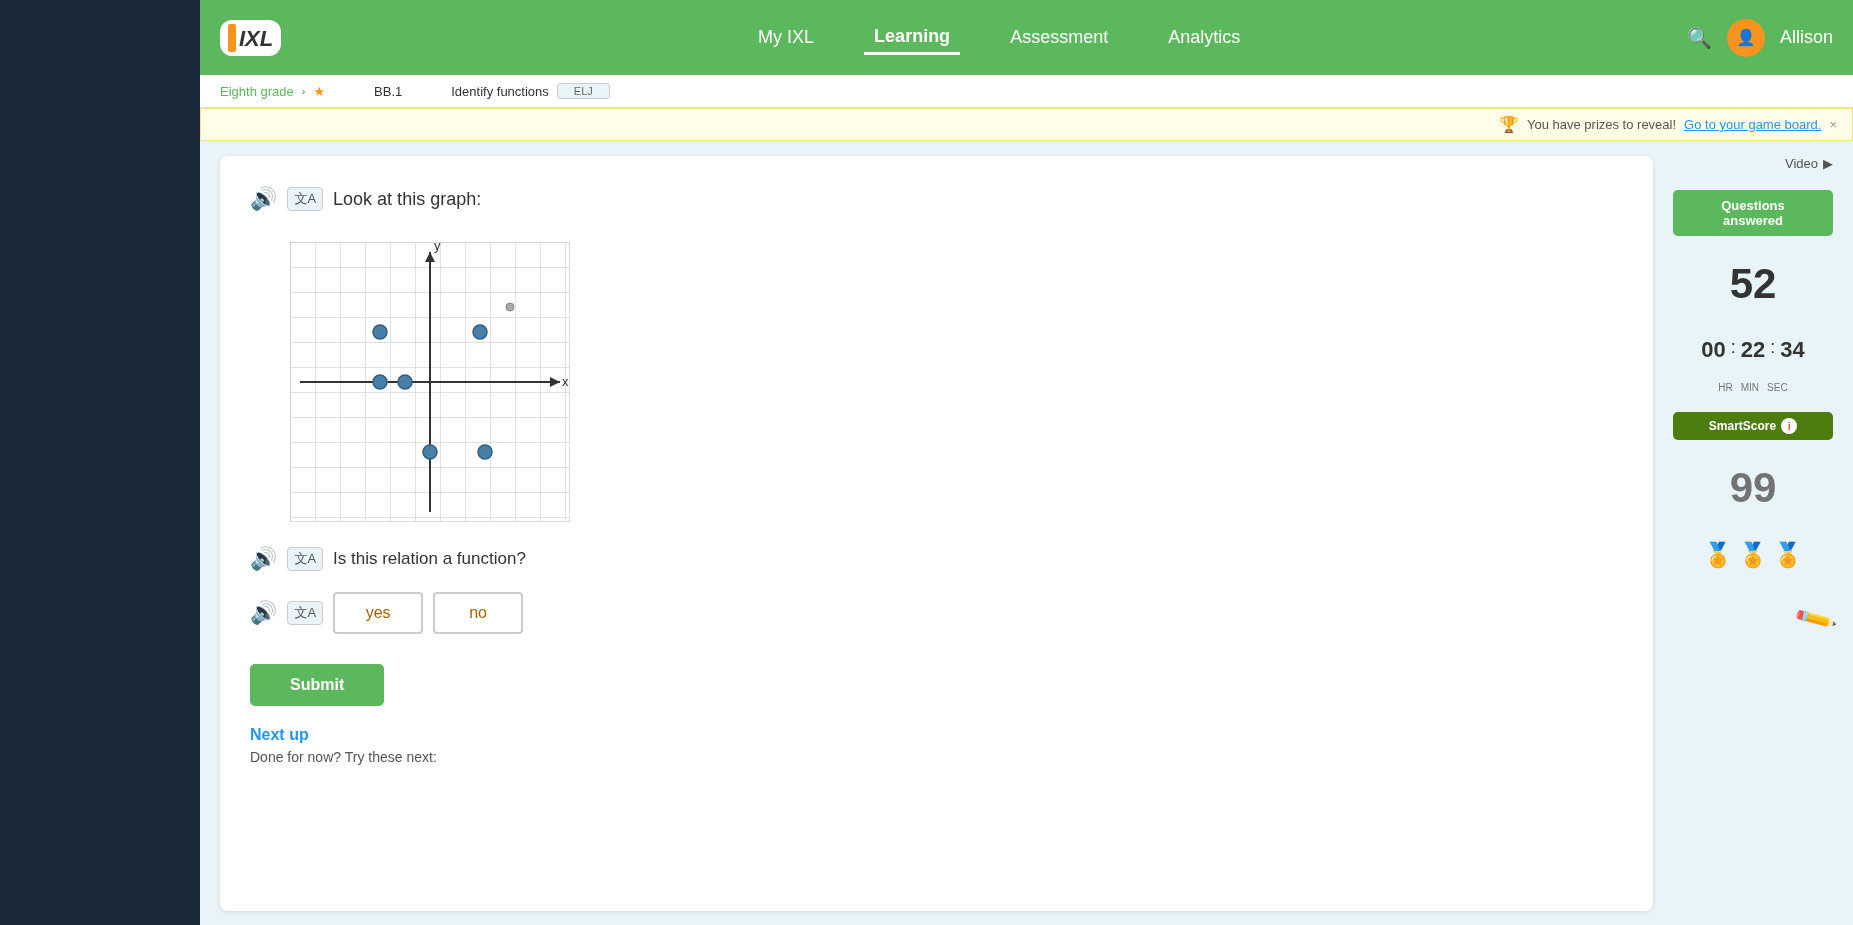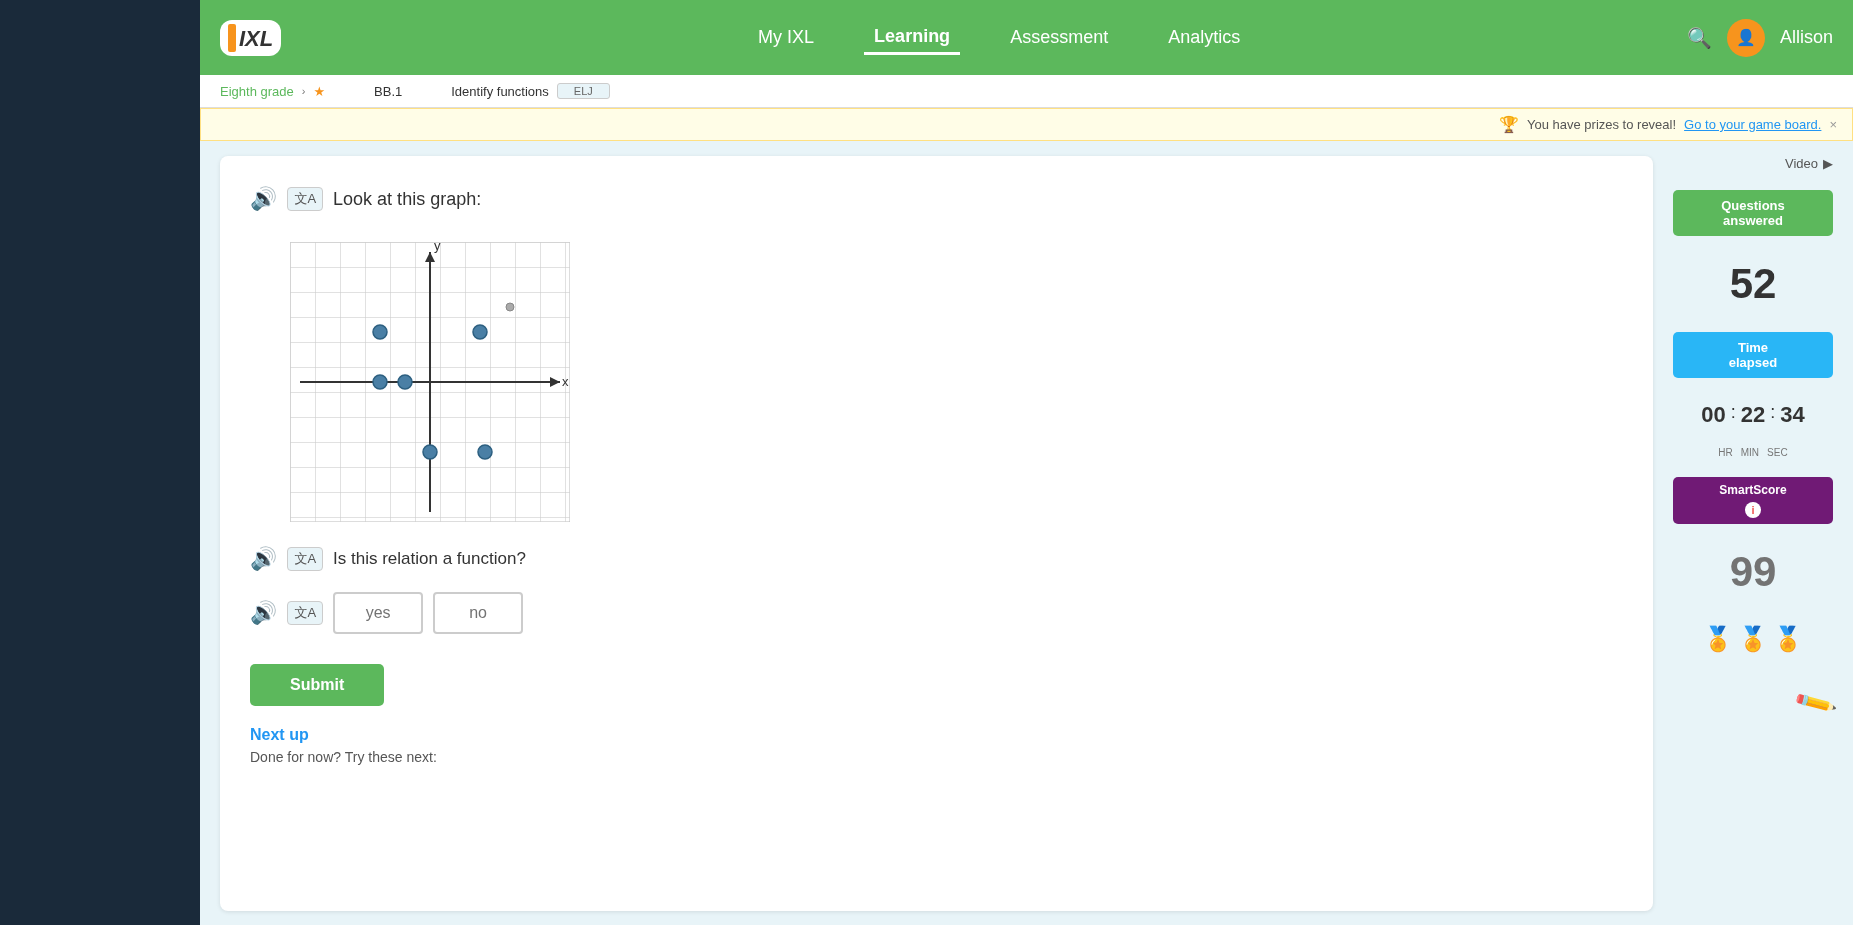--- a/index.html
+++ b/index.html
@@ -238,21 +238,21 @@
       gap: 10px;
       margin-bottom: 30px;
     }
 
     .answer-btn {
       border: 2px solid #ccc;
       background: white;
       border-radius: 4px;
       padding: 10px 30px;
       font-size: 16px;
-      color: #737373;
+      color: #a16207;
       cursor: pointer;
       min-width: 90px;
       text-align: center;
     }
 
     
     .submit-btn {
       background: #5cb85c;
       color: white;
       border: none;
@@ -344,32 +344,31 @@
 
     .time-labels {
       display: flex;
       justify-content: center;
       gap: 8px;
       font-size: 10px;
       color: #777;
     }
 
     .smart-score-card {
-      background: #701a75;
+      background: #4d7c0f;
       color: white;
       border-radius: 5px;
       padding: 6px 10px;
       text-align: center;
       font-size: 12px;
       font-weight: bold;
       display: flex;
       align-items: center;
       justify-content: center;
       gap: 5px;
-      flex-direction: column;
     }
 
     .smart-score-num {
       font-size: 42px;
       font-weight: bold;
       color: #737373;
       text-align: center;
       margin: 5px 0;
     }
 
@@ -529,23 +528,20 @@
       <div class="video-link">
         <span>Video</span>
         <span>▶</span>
       </div>
 
       <div class="questions-answered-card">
         <span>Questions<br>answered</span>
       </div>
       <div class="questions-count">52</div>
 
-      <div class="time-elapsed-card">
-        <span>Time<br>elapsed</span>
-      </div>
       <div class="time-display">
         <span class="time-num">00</span>
         <span class="time-sep">:</span>
         <span class="time-num">22</span>
         <span class="time-sep">:</span>
         <span class="time-num">34</span>
       </div>
       <div class="time-labels">
         <span>HR</span>
         <span>MIN</span>

